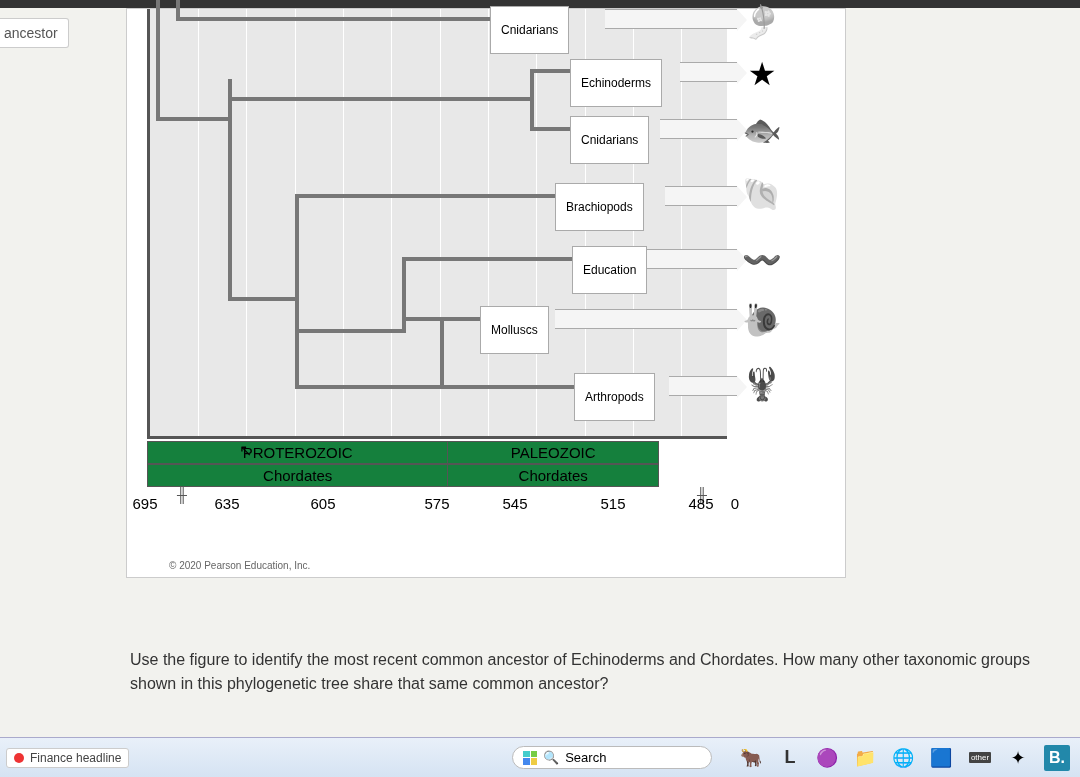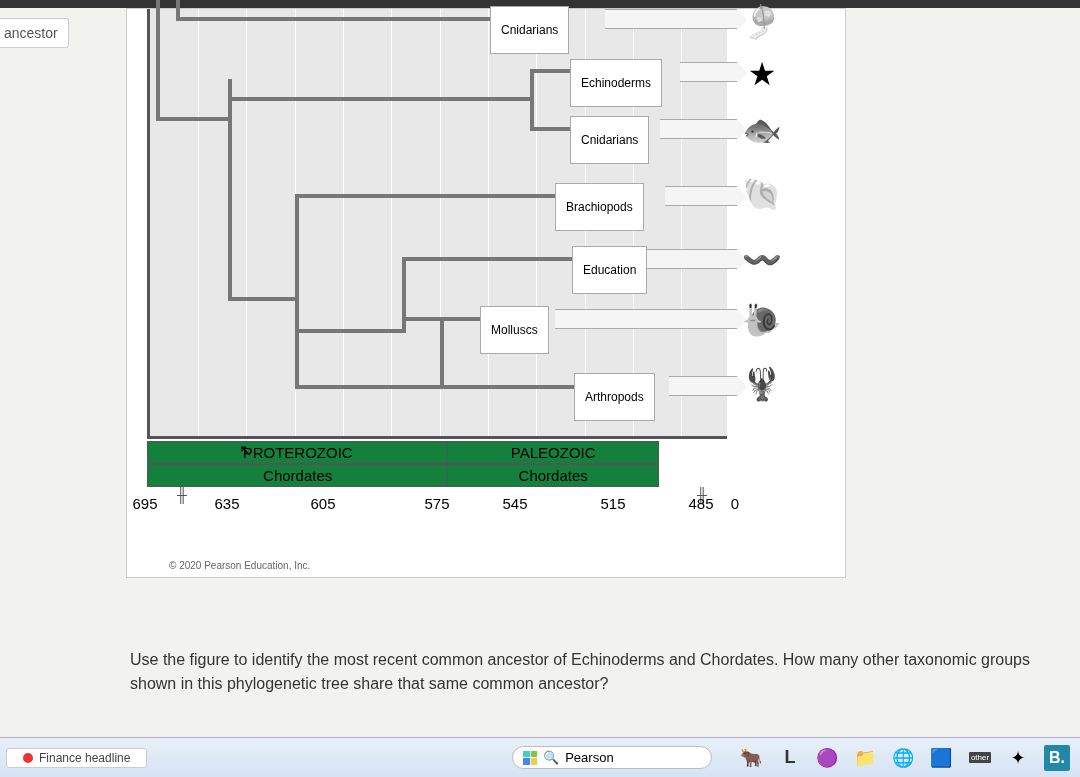--- a/index.html
+++ b/index.html
@@ -158,21 +158,21 @@
     border-top: 1px solid #aac;
     display: flex;
     align-items: center;
     padding: 0 6px;
     gap: 8px;
   }
   .tb-left {
     background: #fff;
     border: 1px solid #ccc;
     border-radius: 3px;
-    padding: 2px 16px;
+    padding: 2px 7px;
     font-size: 12px;
     color: #444;
     display: flex;
     align-items: center;
     gap: 6px;
     text-align: right;
   }
   .red-dot { width: 10px; height: 10px; background: #e33; border-radius: 50%; }
   .tb-search {
     margin-left: auto;
@@ -338,21 +338,21 @@
   </div>
 
   <div class="tb-search">
     <span class="win">
         <span></span>
         <span></span>
         <span></span>
         <span></span>
       </span>
     <span>🔍</span>
-    <span>Pearson</span>
+    <span>Search</span>
   </div>
 
   <div class="tb-icons">
     <div class="tbi">🐂</div>
     <div class="tbi" style="font-weight:bold;color:#333">L</div>
     <div class="tbi">🟣</div>
     <div class="tbi">📁</div>
     <div class="tbi">🌐</div>
     <div class="tbi">🟦</div>
     <div class="tbi">

